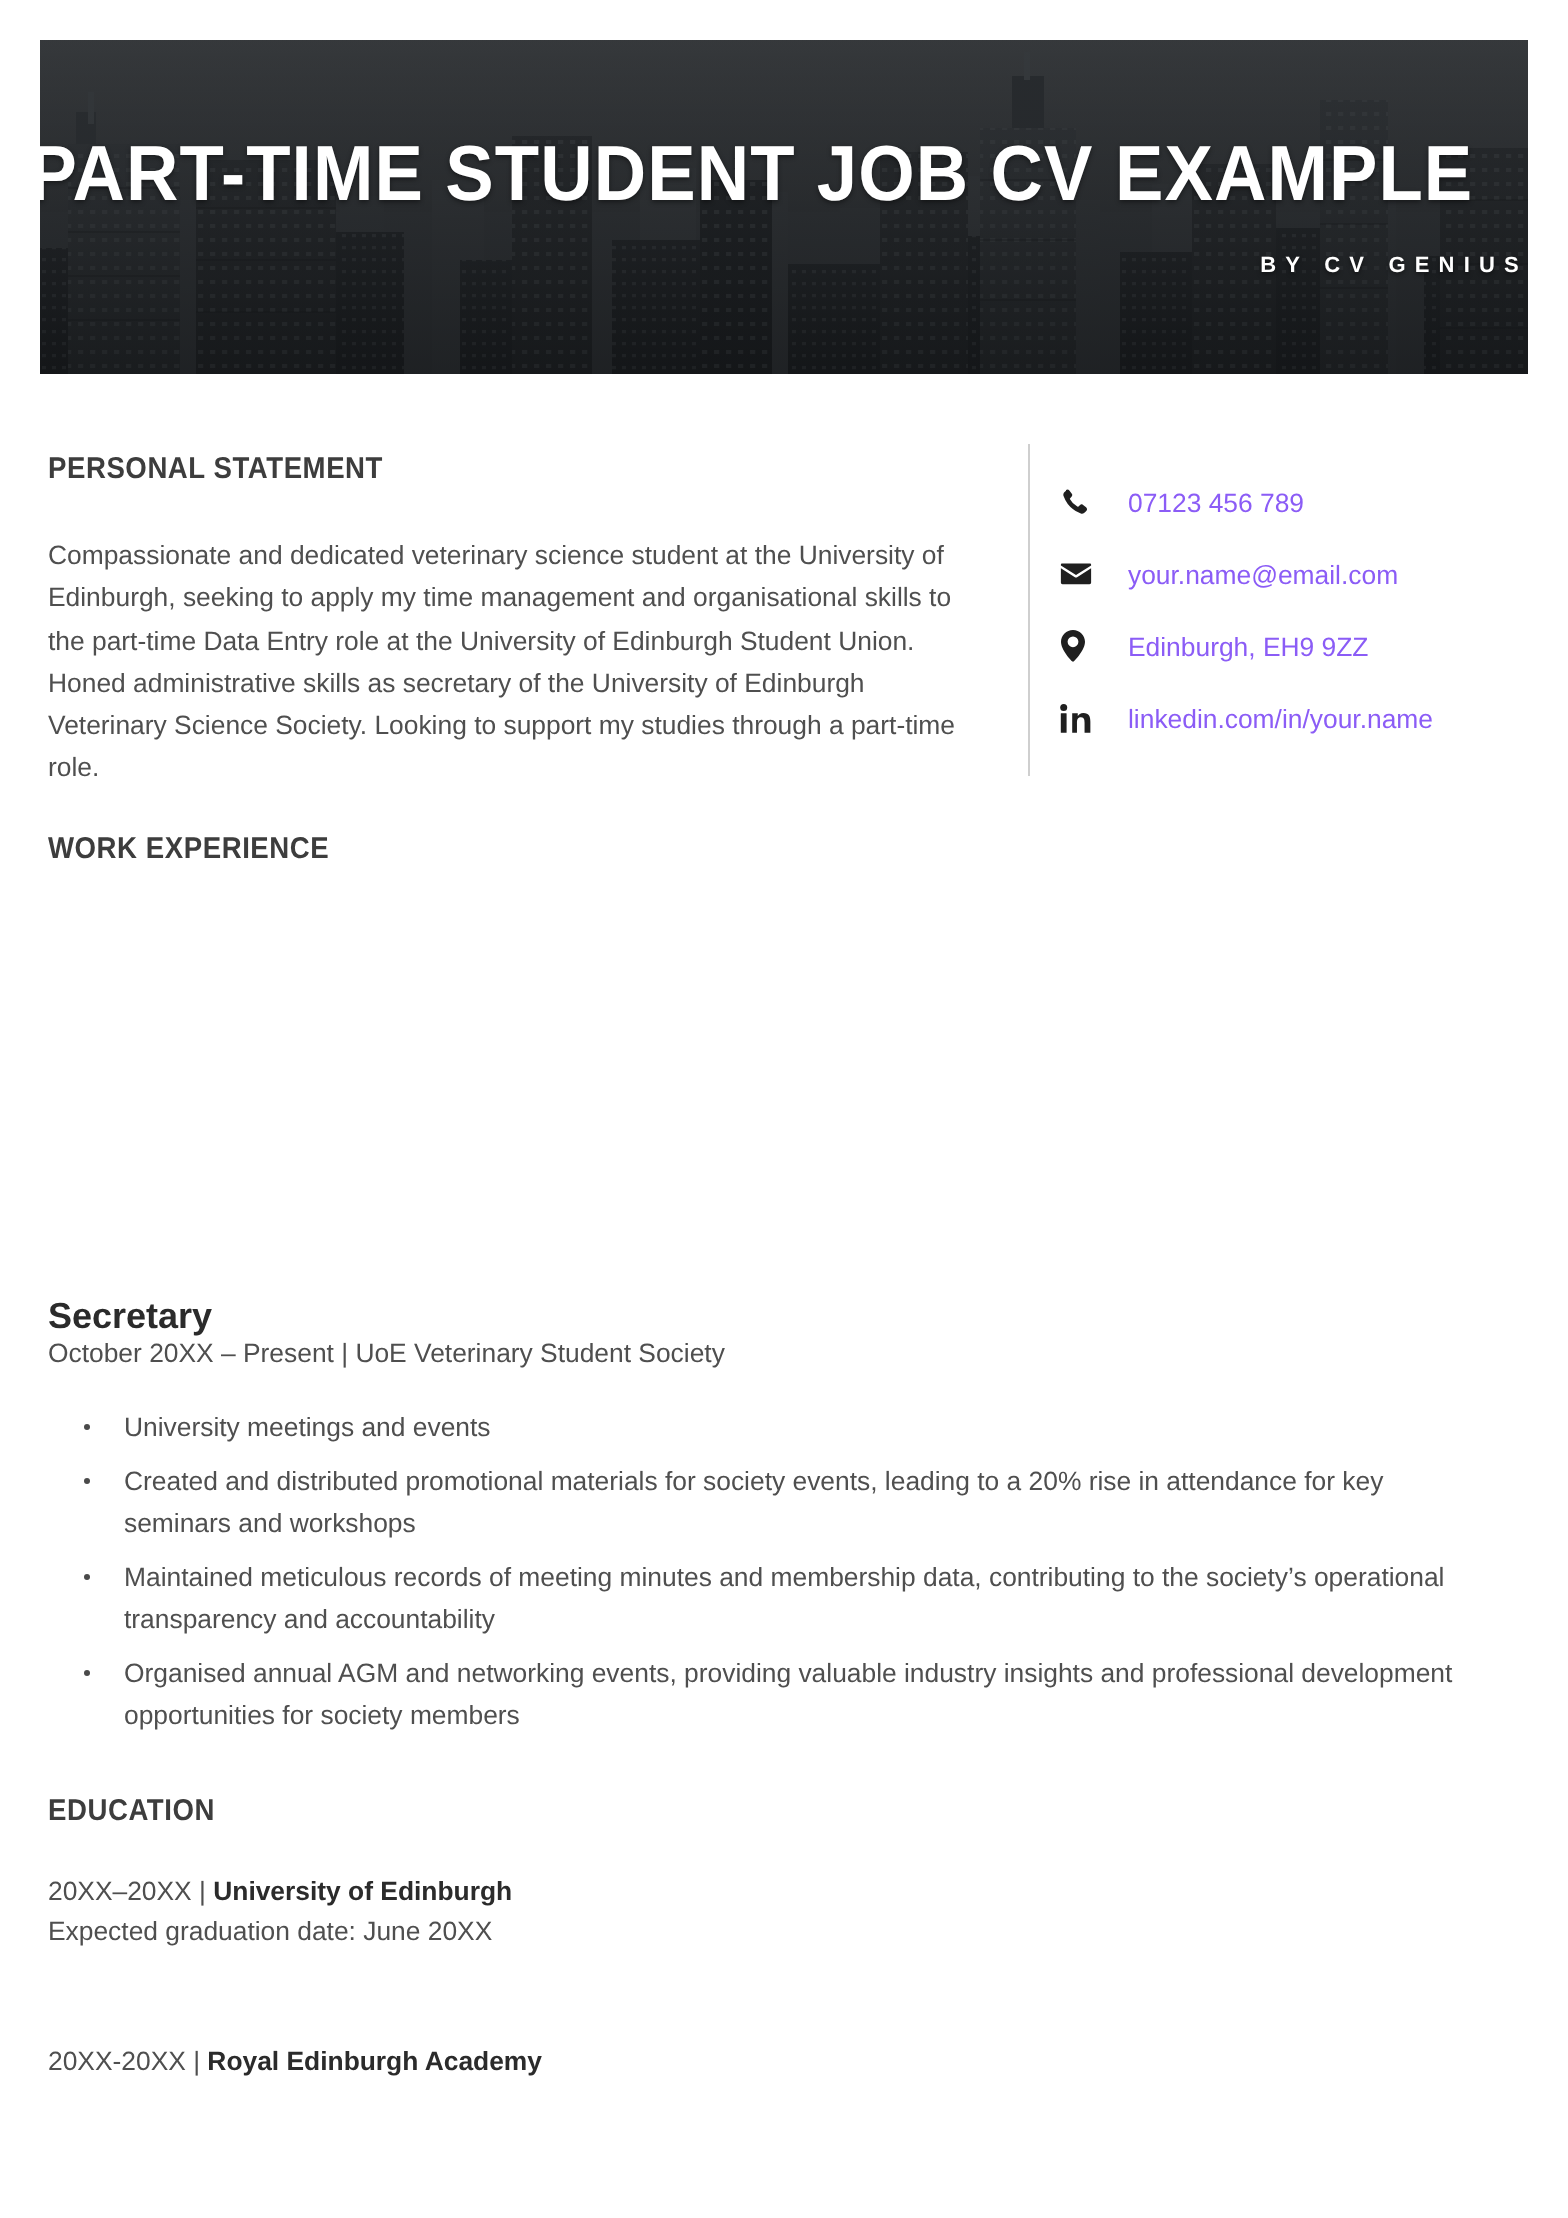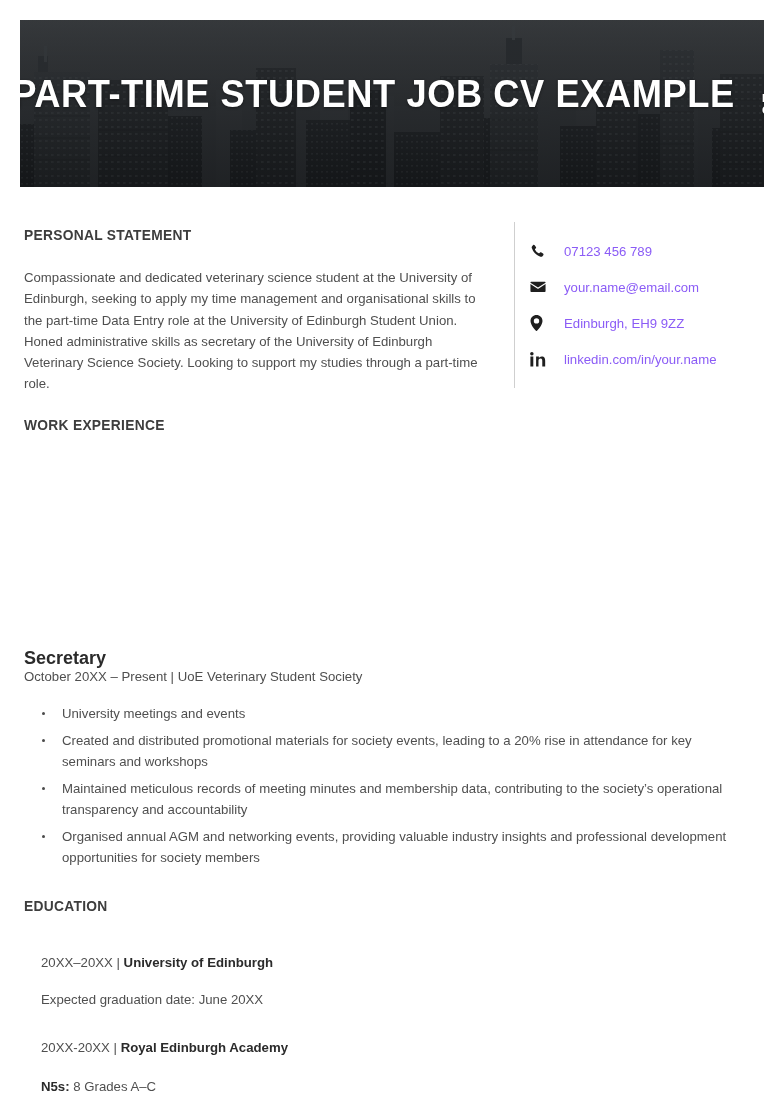--- a/index.html
+++ b/index.html
@@ -49,22 +49,22 @@
   }
   .banner-shade {
     position: absolute;
     inset: 0;
     background: linear-gradient(180deg, rgba(20,22,24,0.55) 0%, rgba(22,24,26,0.62) 45%, rgba(18,20,22,0.72) 100%);
   }
   .banner-inner {
     position: absolute;
     inset: 0;
     display: flex;
-    flex-direction: row;
-    align-items: center;
+    flex-direction: column;
+    align-items: flex-end;
     justify-content: center;
     margin-left: 33px;
   }
   .banner-title {
     color: #ffffff;
     font-family: "Liberation Sans Narrow", "Liberation Sans", sans-serif;
     font-weight: 700;
     font-size: 39px;
     line-height: 1;
     letter-spacing: 0.6px;
@@ -214,21 +214,21 @@
 
   
   .edu-heading { position: absolute; left: 24px; top: 710px; }
   .edu-group-1 { position: absolute; left: 24px; top: 749px; }
   .edu-group-2 { position: absolute; left: 24px; top: 834px; }
   .edu-group-3 { position: absolute; left: 24px; top: 873px; }
   .edu-line {
     font-size: 13.2px;
     line-height: 19.8px;
     color: #4f4f4f;
-    margin: 17px;
+    margin: 0;
     white-space: nowrap;
   }
   .edu-line b { color: #2b2b2b; font-weight: 700; }
 </style>
 </head>
 <body>
 
 <div class="page">
 
   <div class="banner">
@@ -432,21 +432,20 @@
       <div class="edu-group-1">
         <p class="edu-line"><span>20XX–20XX | </span><b>University of Edinburgh</b></p>
         <p class="edu-line">Expected graduation date: June 20XX</p>
       </div>
 
       <div class="edu-group-2">
         <p class="edu-line"><span>20XX-20XX | </span><b>Royal Edinburgh Academy</b></p>
       </div>
 
       <div class="edu-group-3">
-        <p class="edu-line"><b>N5s:</b><span> 8 Grades A–C</span></p>
       </div>
     </div>
 
     <div class="skills-block">
       
       
     </div>
 
   </div>
 </div>

